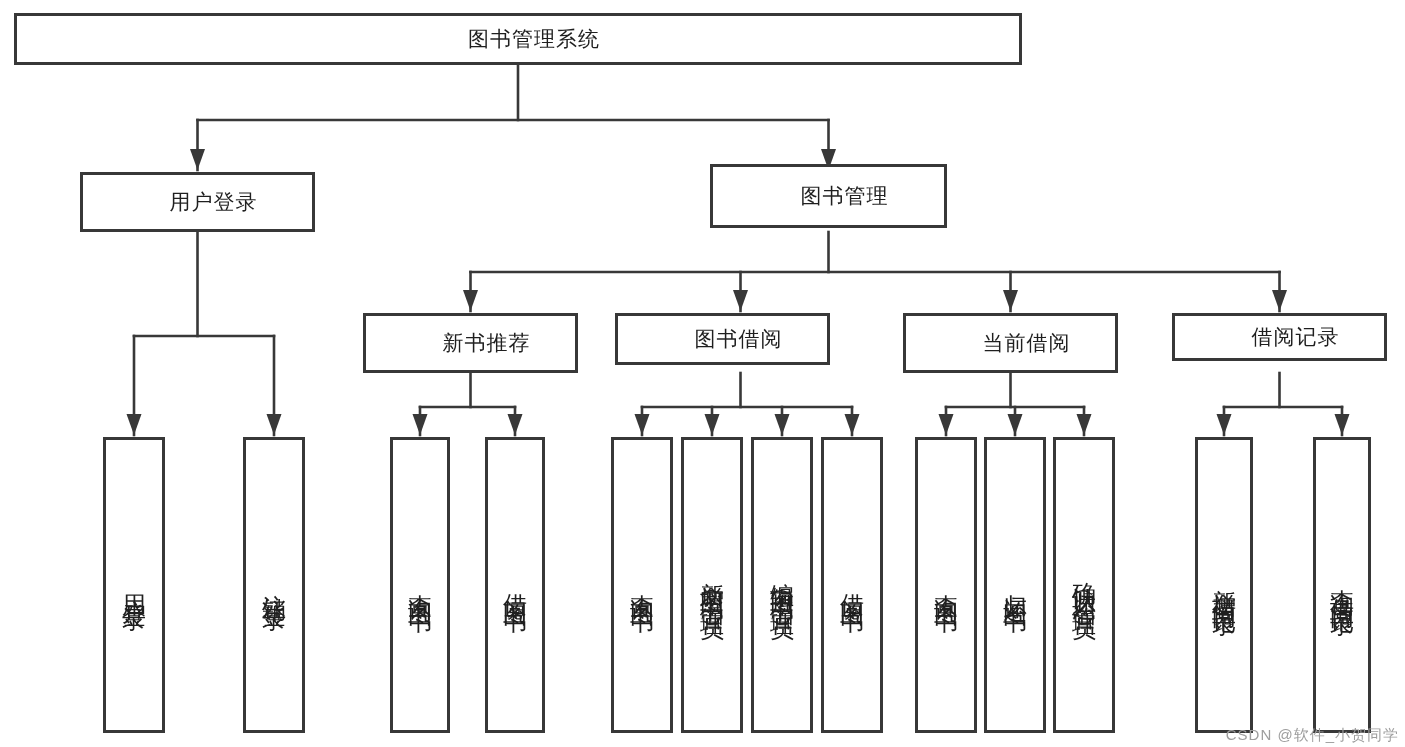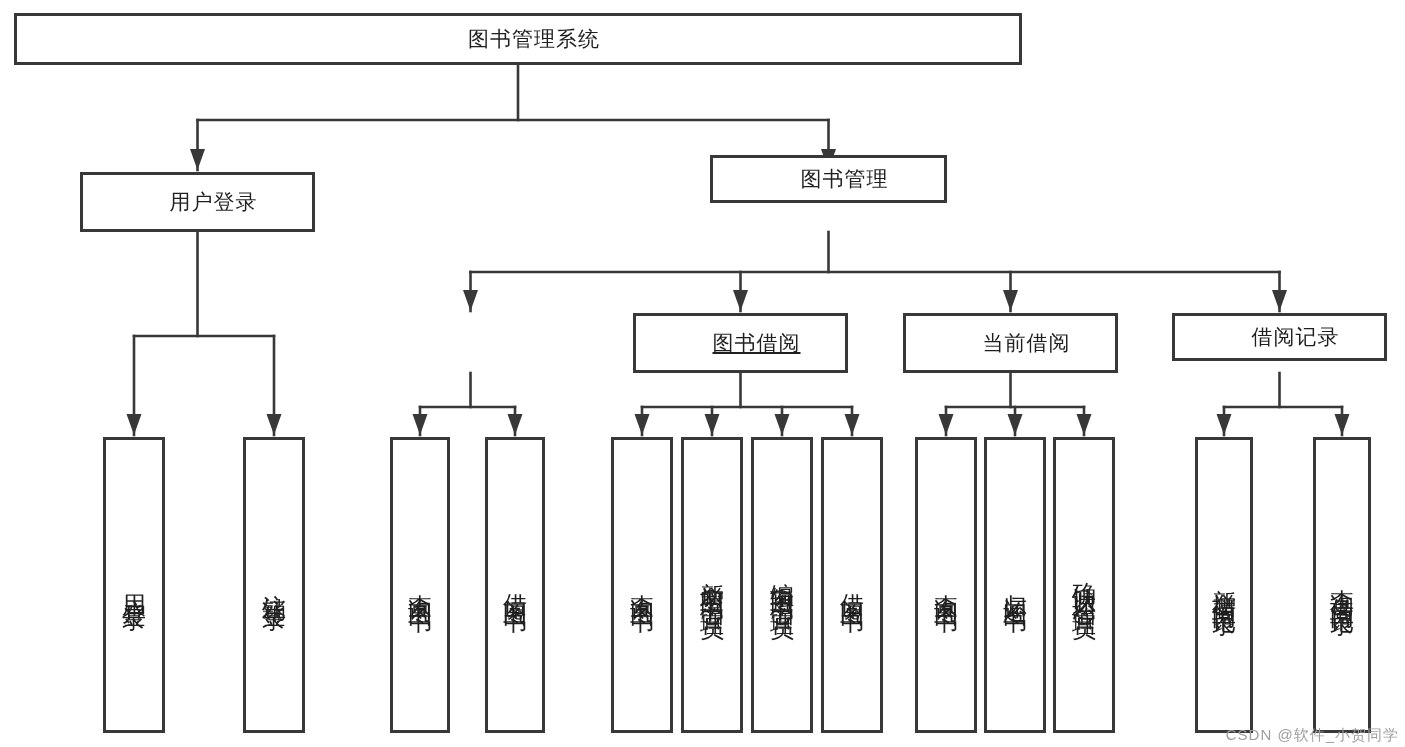--- a/index.html
+++ b/index.html
@@ -42,23 +42,23 @@
     writing-mode:vertical-rl;
     text-orientation:mixed;
     font-size:24px;
     letter-spacing:5px;
     line-height:1;
   }
 
   
   #n-root{left:14px;top:13px;width:1008px;height:52px;}
   #n-user-login{left:80px;top:172px;width:235px;height:60px;}
-  #n-book-mgmt{left:710px;top:155px;width:237px;height:48px;}
+  #n-book-mgmt{left:710px;top:164px;width:237px;height:64px;}
   #n-new-books{left:363px;top:313px;width:215px;height:60px;}
-  #n-book-borrow{left:633px;top:313px;width:215px;height:60px;text-decoration:underline;}
+  #n-book-borrow{left:615px;top:313px;width:215px;height:52px;}
   #n-current-borrow{left:903px;top:313px;width:215px;height:60px;}
   #n-borrow-records{left:1172px;top:313px;width:215px;height:48px;}
   #n-leaf-user-login{left:103px;top:437px;width:62px;height:296px;}
   #n-leaf-logout{left:243px;top:437px;width:62px;height:296px;}
   #n-nb-query{left:390px;top:437px;width:60px;height:296px;}
   #n-nb-borrow{left:485px;top:437px;width:60px;height:296px;}
   #n-bb-query{left:611px;top:437px;width:62px;height:296px;}
   #n-bb-add{left:681px;top:437px;width:62px;height:296px;}
   #n-bb-edit{left:751px;top:437px;width:62px;height:296px;}
   #n-bb-borrow{left:821px;top:437px;width:62px;height:296px;}
@@ -136,20 +136,21 @@
       <path class="ln" d="M1224,407 V435" marker-end="url(#arw)"></path>
       <path class="ln" d="M1342,407 V435" marker-end="url(#arw)"></path>
     </g>
   </svg>
 
   <div class="box" id="n-root">图书管理系统</div>
 
   <div class="box" id="n-user-login">用户登录</div>
   <div class="box" id="n-book-mgmt">图书管理</div>
 
+  <div class="box" id="n-new-books">新书推荐</div>
   <div class="box" id="n-book-borrow">图书借阅</div>
   <div class="box" id="n-current-borrow">当前借阅</div>
   <div class="box" id="n-borrow-records">借阅记录</div>
 
   <div class="vbox" id="n-leaf-user-login">用户登录</div>
   <div class="vbox" id="n-leaf-logout">注销登录</div>
 
   <div class="vbox" id="n-nb-query">查询图书</div>
   <div class="vbox" id="n-nb-borrow">借阅图书</div>
 

